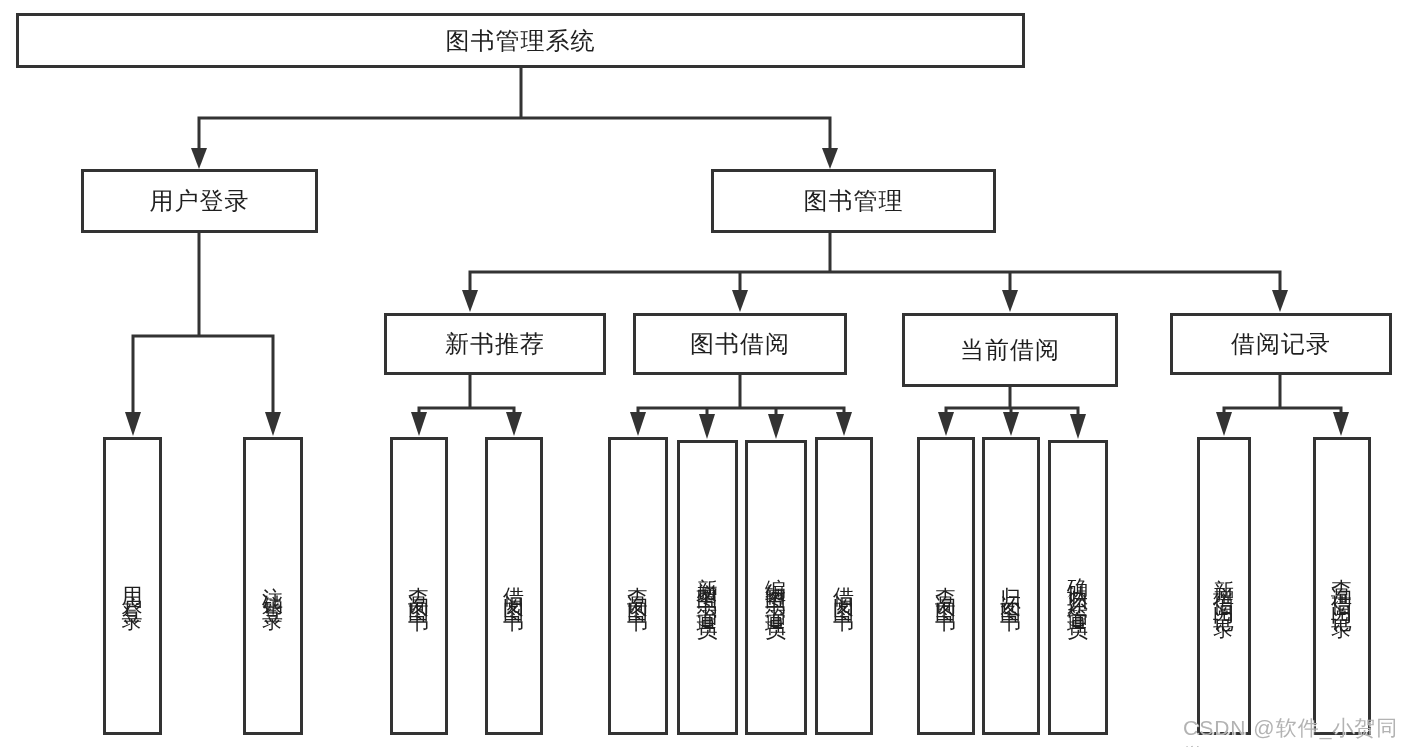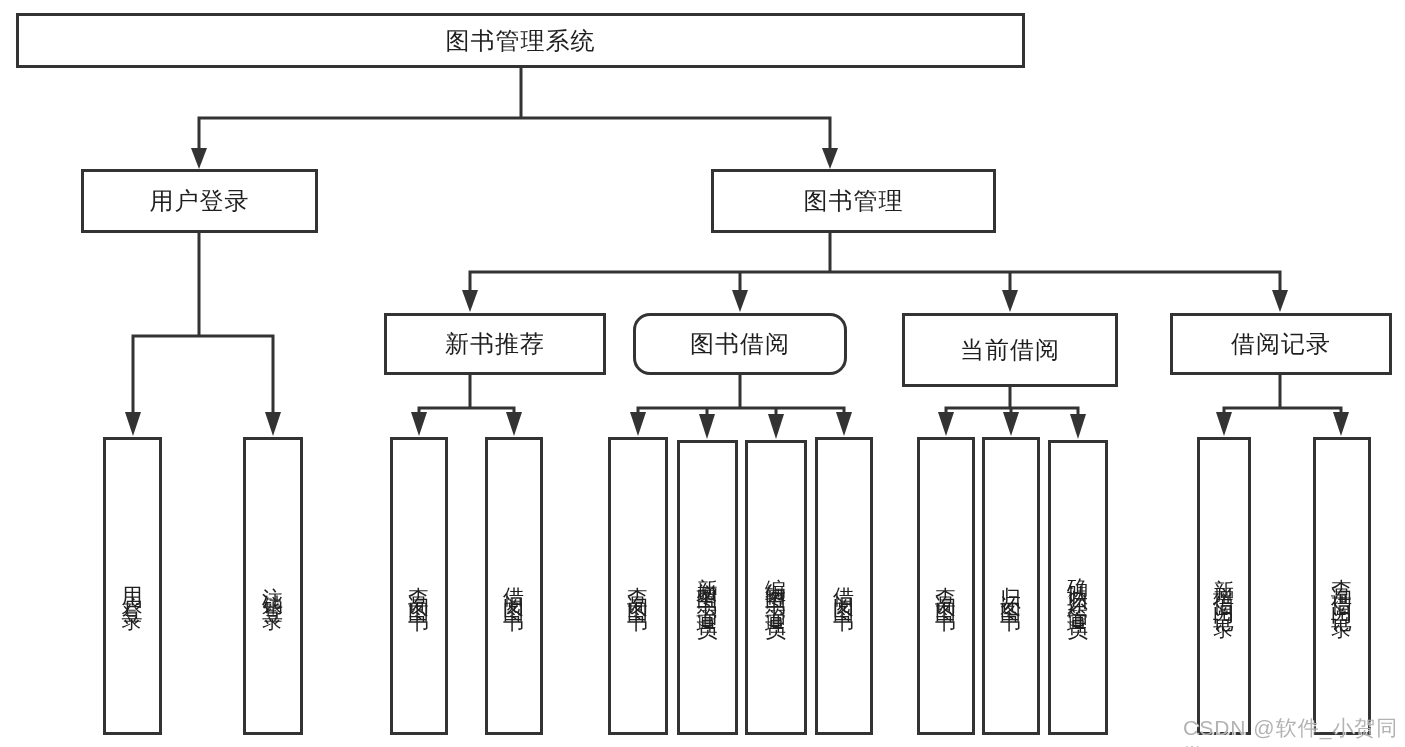--- a/index.html
+++ b/index.html
@@ -90,21 +90,21 @@
   <div class="box hbox" style="left:81px;top:169px;width:237px;height:64px;">
     <span>用户登录</span>
   </div>
   <div class="box hbox" style="left:711px;top:169px;width:285px;height:64px;">
     <span>图书管理</span>
   </div>
 
   <div class="box hbox" style="left:355px;top:313px;width:222px;height:62px;margin-left:29px;">
     <span>新书推荐</span>
   </div>
-  <div class="box hbox" style="left:633px;top:313px;width:214px;height:62px;border-radius:17px;">
+  <div class="box hbox" style="left:633px;top:313px;width:214px;height:62px;">
     <span>图书借阅</span>
   </div>
   <div class="box hbox" style="left:902px;top:313px;width:216px;height:74px;">
     <span>当前借阅</span>
   </div>
   <div class="box hbox" style="left:1170px;top:313px;width:222px;height:62px;">
     <span>借阅记录</span>
   </div>
 
   <div class="box vbox" style="left:103px;top:437px;width:59px;height:298px;">

